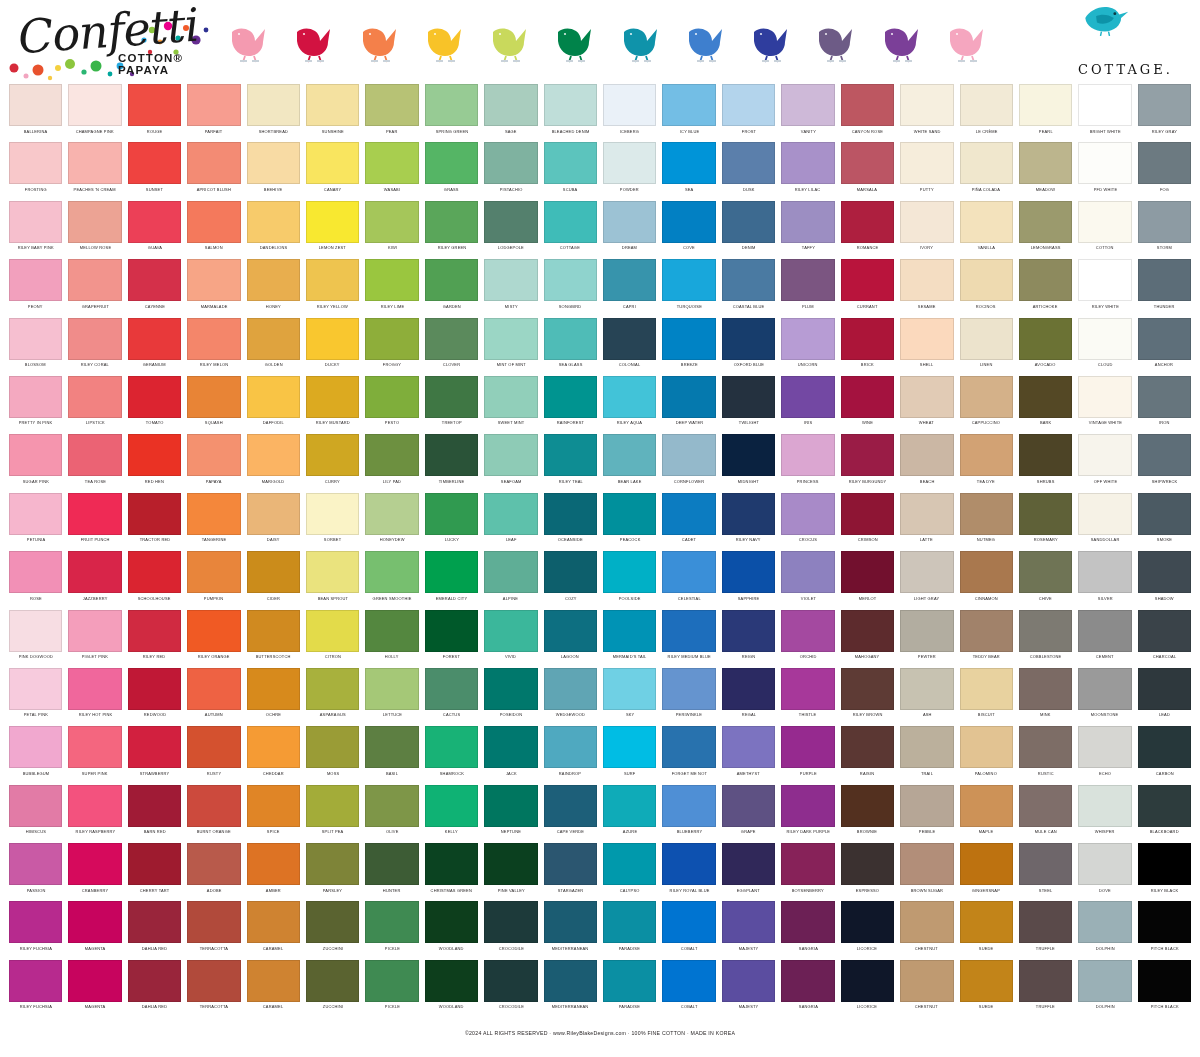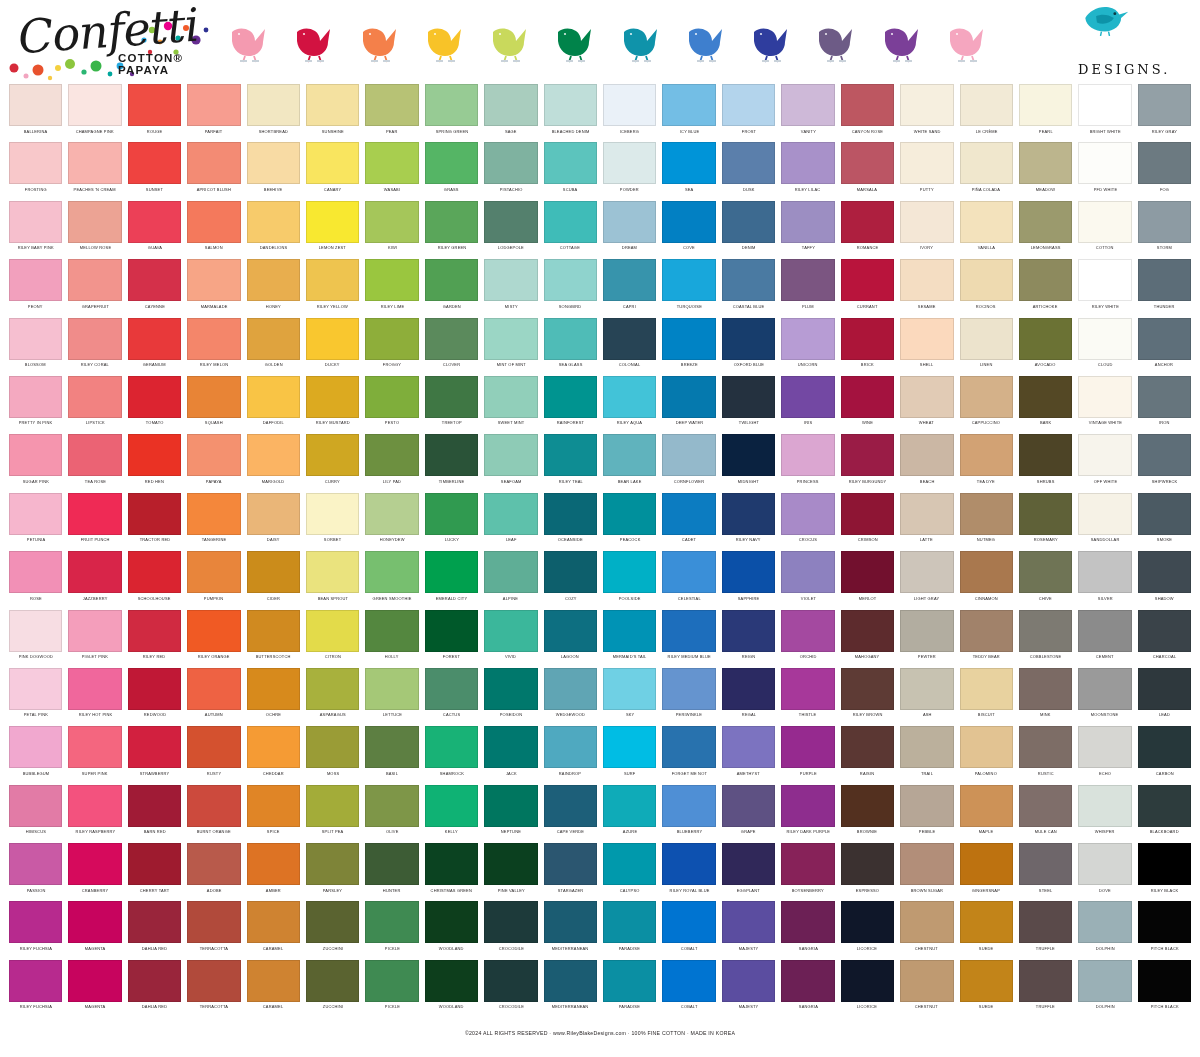--- a/index.html
+++ b/index.html
@@ -264,21 +264,21 @@
       </span>
     </div>
 
   <div id="riley-logo">
     <svg class="rb-bird" viewBox="0 0 60 38">
       <path d="M8 18 C12 10, 24 4, 34 6 C40 7, 44 10, 46 14 L56 11 L48 18 C48 26, 40 33, 30 33 C18 33, 9 27, 8 18 Z" fill="#21b5c9"></path>
       <path d="M20 16 C26 13, 34 14, 40 18 C36 24, 28 26, 21 23 Z" fill="#0d93a8"></path>
       <circle cx="41" cy="13" r="1.6" fill="#0a3b44"></circle>
       <path d="M26 33 L25 38 M34 33 L35 38" stroke="#21b5c9" stroke-width="1.6"></path>
     </svg>
-    <div class="rb-designs">DESIGNS.</div>
+    <div class="rb-designs">COTTAGE.</div>
   </div>
 
 </div>
 
 <div id="swatch-grid">
     <div class="swatch-row">
       <div class="swatch-cell">
         <div class="chip" style="background: rgb(243, 222, 215);"></div>
         <div class="chip-label">BALLERINA</div>
       </div>

